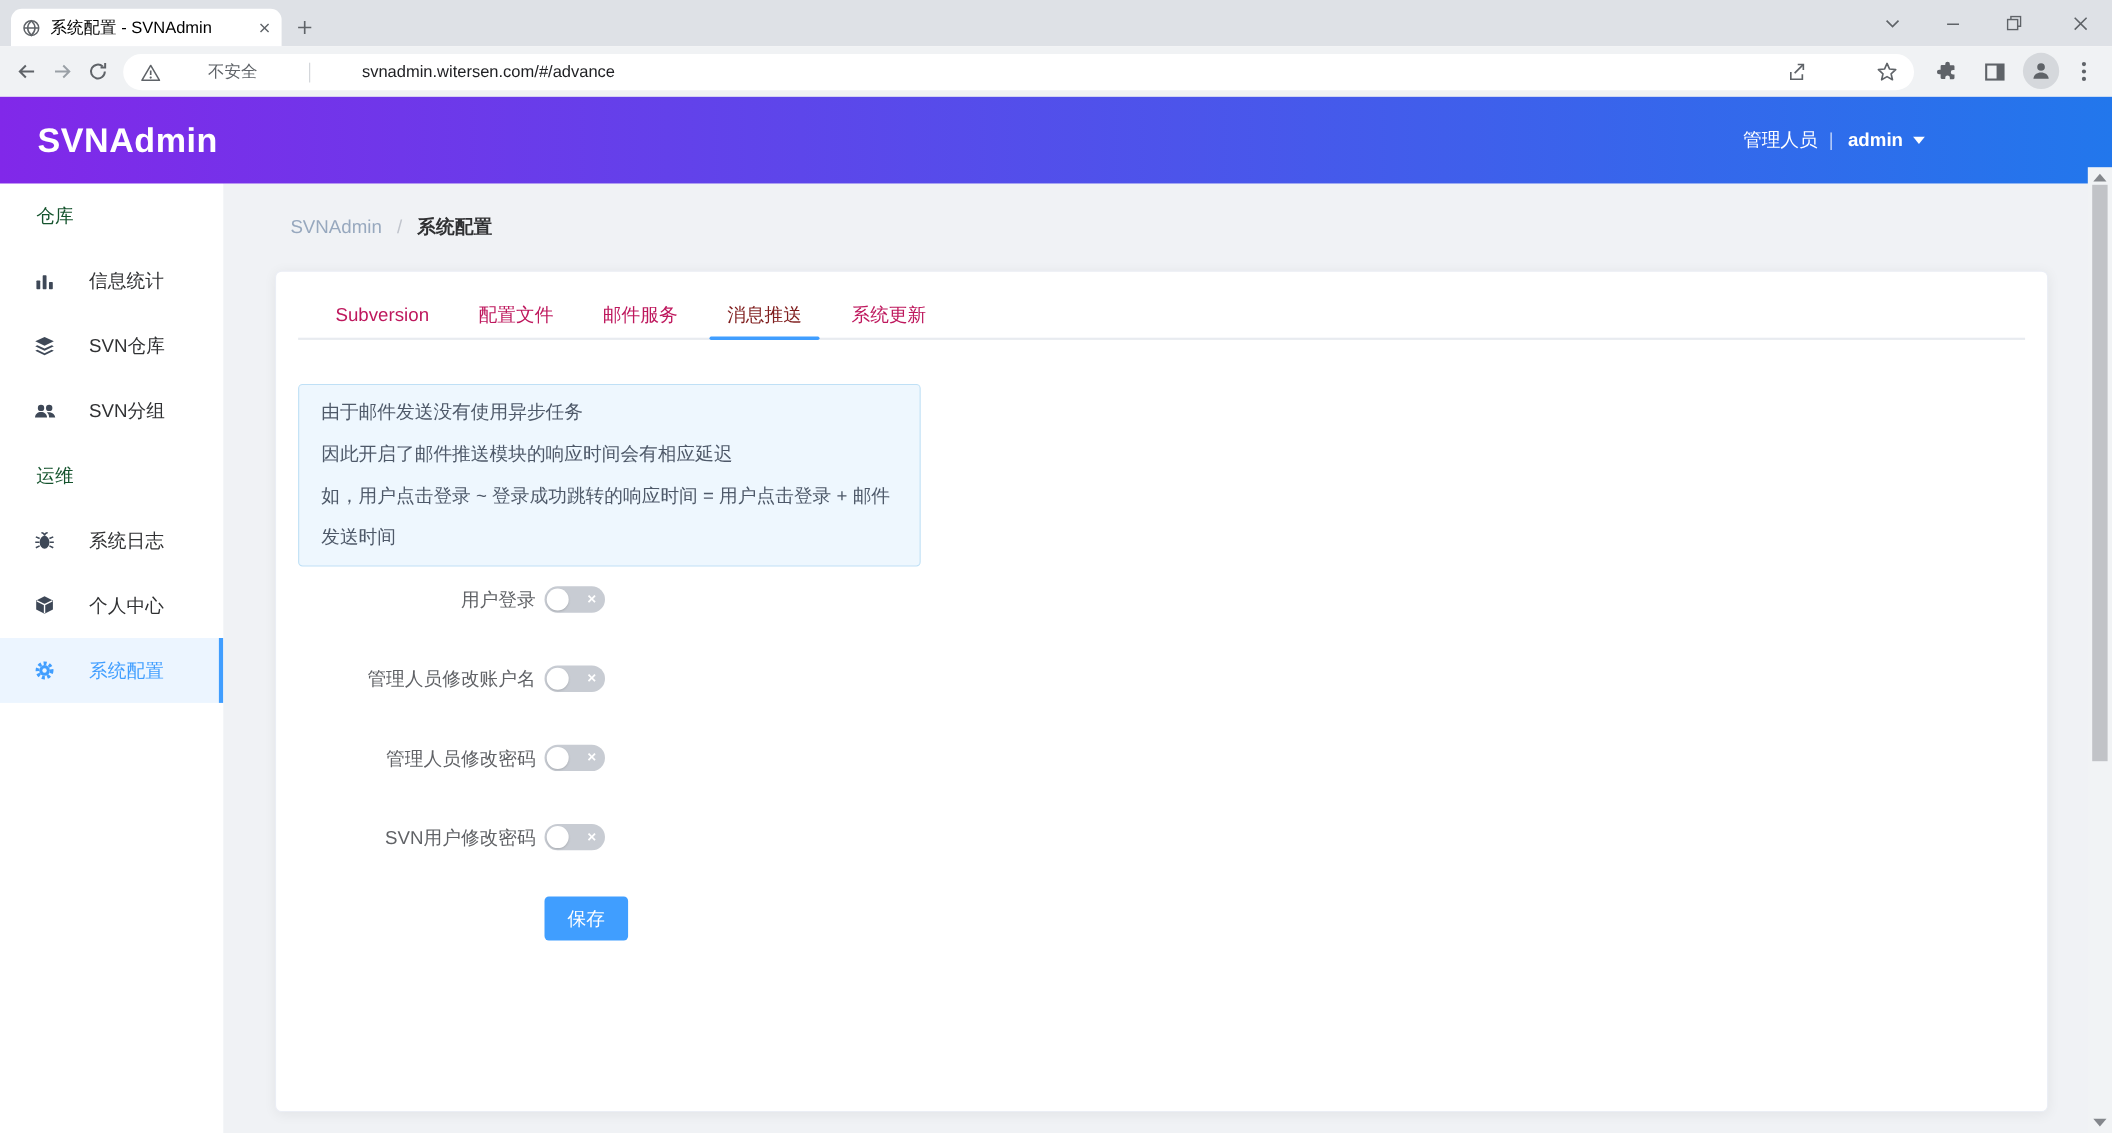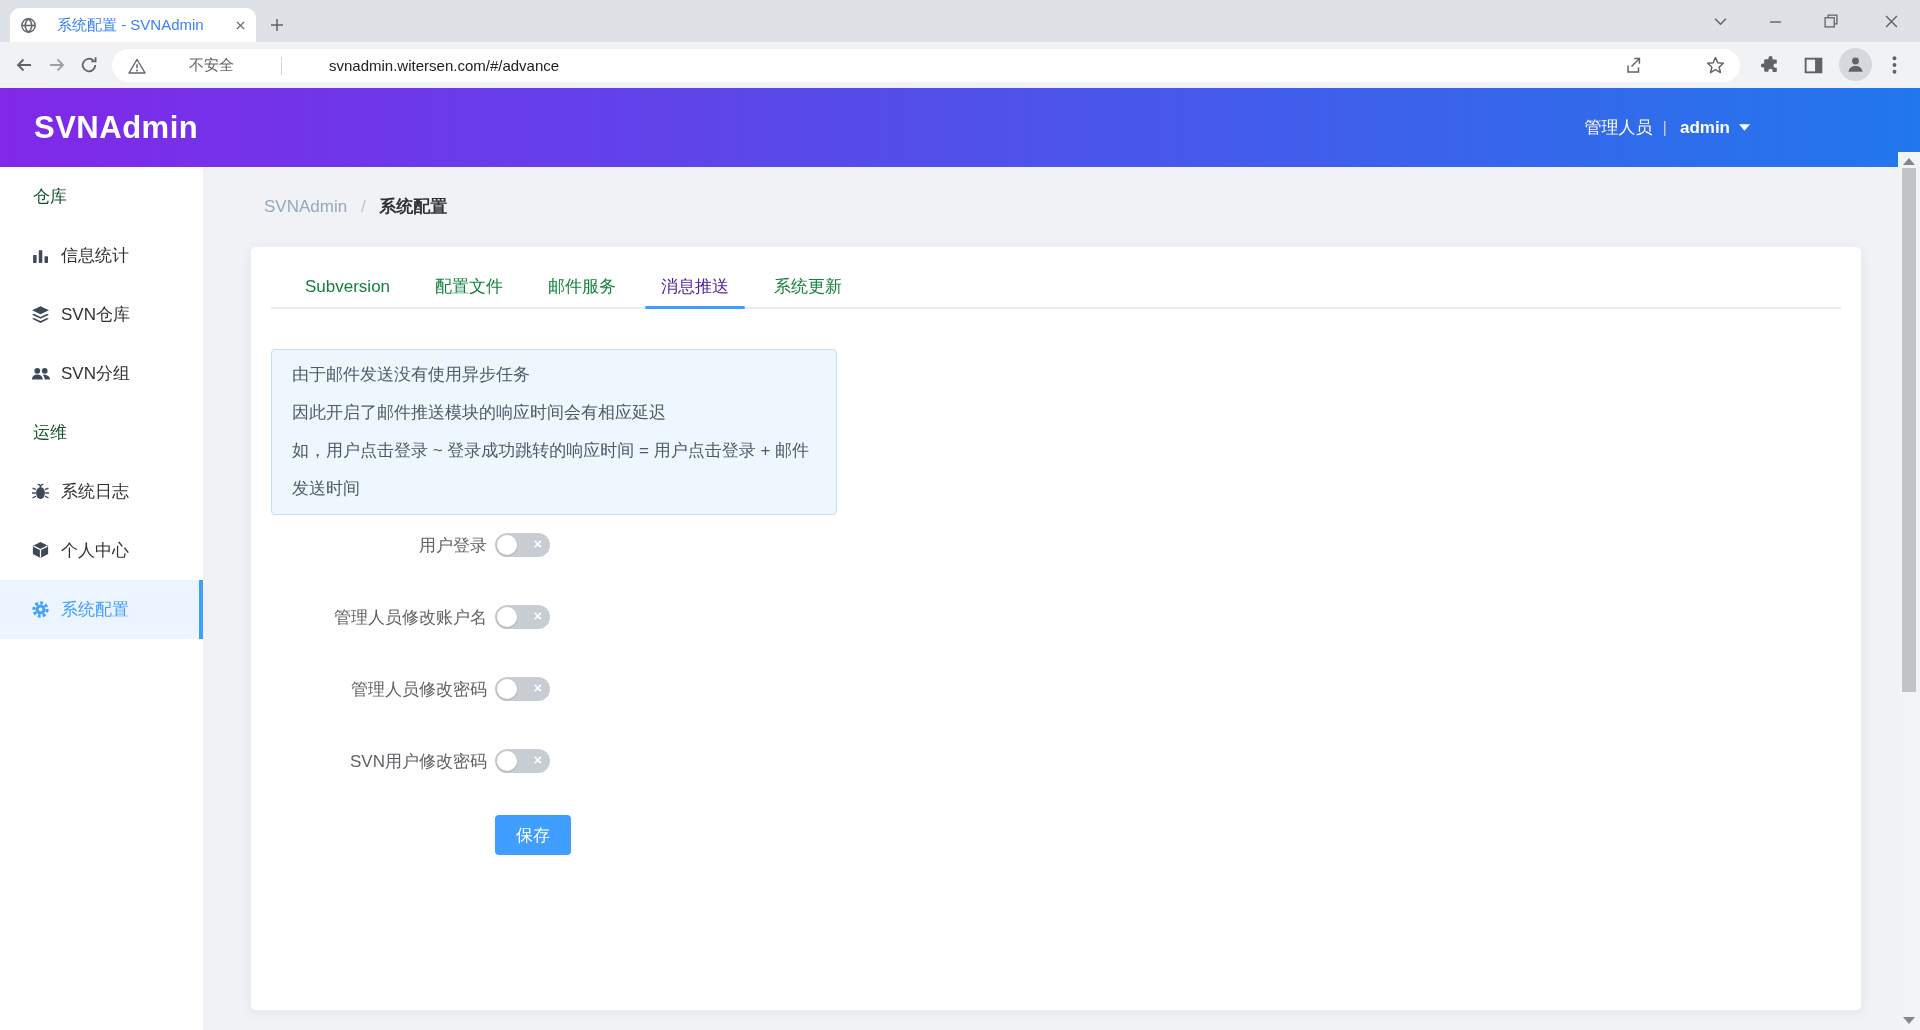--- a/index.html
+++ b/index.html
@@ -3,21 +3,21 @@
 <meta charset="utf-8">
 <style>
   * { margin:0; padding:0; box-sizing:border-box; }
   html,body { width:1920px; height:1030px; overflow:hidden;
     font-family:"Liberation Sans", sans-serif; background:#fff; }
 
   
   .tabstrip { position:relative; height:42px; background:#dee1e6; }
   .btab { position:absolute; left:10px; top:8px; width:246px; height:34px; background:#fff;
     border-radius:10px 10px 0 0; display:flex; align-items:center; padding:0 10px; }
-  .btab-title { flex:1; font-size:15px; color:#3b82f6; white-space:nowrap; overflow:hidden; margin:0 20px; }
+  .btab-title { flex:1; font-size:15px; color:#000000; white-space:nowrap; overflow:hidden; margin:0 9px; }
   .newtab { position:absolute; left:264px; top:12px; width:26px; height:26px;
     display:flex; align-items:center; justify-content:center; }
   .winbtn { position:absolute; top:11px; width:20px; height:20px;
     display:flex; align-items:center; justify-content:center; }
   .toolbar { position:relative; height:46px; background:#f0f2f4; }
   .navbtn { position:absolute; top:13px; width:20px; height:20px; }
   .omnibox { position:absolute; left:112px; top:7px; width:1628px; height:33px;
     background:#fff; border-radius:17px; display:flex; align-items:center; padding:0 14px 0 16px;gap:36px; }
   .sec-label { font-size:15px; color:#5f6368; margin:0 0 0 7px; }
   .url-div { width:1px; height:18px; background:#d0d3d7; margin:0 11px; }
@@ -32,40 +32,40 @@
   .app-header { height:79px; background:linear-gradient(90deg,#8128e9 0%,#2277ec 100%);
     display:flex; align-items:center; padding:0 170px 0 24px; }
   .logo { color:#fff; font-size:31px; font-weight:bold; letter-spacing:.5px; margin-left:10px; }
   .hdr-right { margin-left:auto; display:flex; align-items:center; color:#fff; font-size:17px; }
   .hdr-div { margin:0 13px 0 10px; opacity:.65; font-weight:300; }
   .hdr-user { font-weight:bold; margin-right:9px; }
 
   .app-body { display:flex; height:863px; }
   .sidebar { width:203px; background:#fff; flex:none; }
   .side-row { height:59px; display:flex; align-items:center; padding-left:31px;
-    font-size:17px; color:#303133; }
+    font-size:17px; color:#303133;gap:20px; }
   .side-row .sicon { width:19px; height:19px; margin-right:11px; color:#3e4857; flex:none; }
   .side-section { height:59px; display:flex; align-items:center; padding-left:33px;
     font-size:17px; color:#14532d; }
   .side-row.active { background:#ecf5ff; color:#409eff; border-right:4px solid #409eff; }
   .side-row.active .sicon { color:#409eff; }
 
   .main { flex:1; background:#f0f2f5; padding:0 58px 0 47px; min-width:0; }
   .breadcrumb { margin:28px 0 0 14px; font-size:17px; height:20px; }
   .bc-root { color:#97a8be; }
   .bc-sep { color:#c0c4cc; margin:0 9px; }
   .bc-cur { color:#303133; font-weight:bold; }
 
   .card { margin-top:31px; height:765px; background:#fff; border:1px solid #ebeef5;
     border-radius:6px; box-shadow:0 2px 12px rgba(0,0,0,.06); padding:20px; }
 
   .tabs { display:flex; padding-left:18px; border-bottom:2px solid #e8ebf0; }
   .tab-item { position:relative; height:40px; line-height:40px; padding:0 16px;
-    margin-right:13px; font-size:17px; color:#15803d; }
-  .tab-item.active { color:#4c1d95;text-align:right; }
+    margin-right:13px; font-size:17px; color:#be185d; }
+  .tab-item.active { color:#7f1d1d;text-align:right; }
   .tab-item.active::after { content:""; position:absolute; left:0; right:0; bottom:-2px;
     height:3px; background:#409eff; border-radius:2px; }
 
   .alert { margin-top:40px; width:566px; background:#eef7fe; border:1px solid #bfe0f6;
     border-radius:4px; padding:6px 20px; font-size:17px; color:#4e5969; line-height:38px; }
 
   .form { margin-top:6px; }
   .form-row { display:flex; align-items:center; height:48px; margin-bottom:24px; }
   .form-label { width:224px; padding-right:8px; text-align:right; font-size:17px; color:#606266; flex:none; }
   .switch { position:relative; width:55px; height:24px; border-radius:12px; background:#c8ccd3; }

